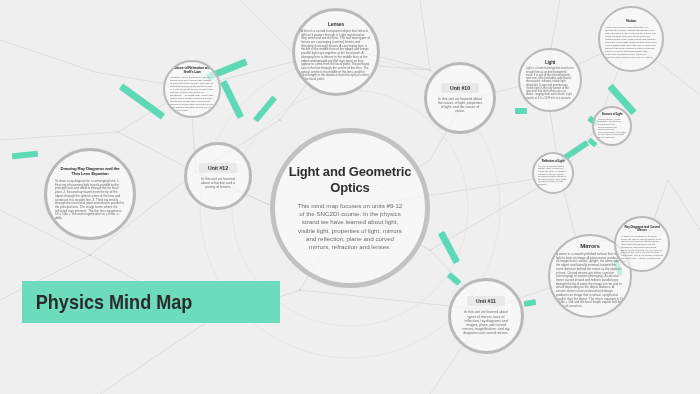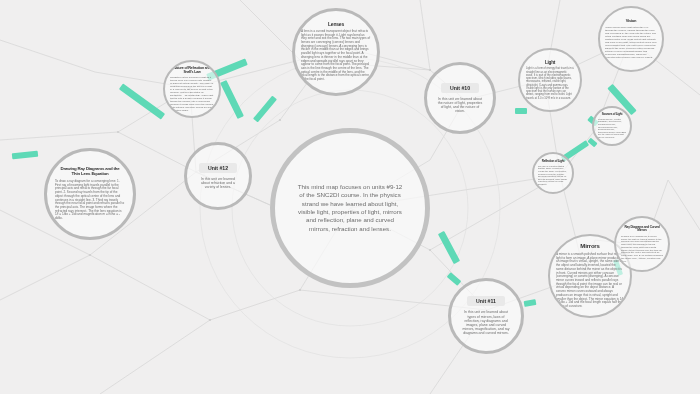--- a/index.html
+++ b/index.html
@@ -155,20 +155,21 @@
   <div class="tealbar" style="left:604px; top:96px; width:36px; height:7px; transform: rotate(48deg);"></div>
   <div class="tealbar" style="left:560px; top:148px; width:30px; height:6px; transform: rotate(-34deg);"></div>
   <div class="tealbar" style="left:515px; top:108px; width:12px; height:6px; transform: rotate(0deg);"></div>
   <div class="tealbar" style="left:610px; top:265px; width:16px; height:5px; transform: rotate(70deg);"></div>
   <div class="tealbar" style="left:447px; top:276px; width:14px; height:6px; transform: rotate(40deg);"></div>
   <div class="tealbar" style="left:524px; top:300px; width:12px; height:6px; transform: rotate(-10deg);"></div>
   <div class="tealbar" style="left:588px; top:118px; width:10px; height:6px; transform: rotate(40deg);"></div>
   <div class="tealbar" style="left:588px; top:140px; width:9px; height:5px; transform: rotate(40deg);"></div>
 
   <div class="node bigring" id="node-center">
+    <div class="ttl">Light and Geometric Optics</div>
     <div class="body">This mind map focuses on units #9-12 of the SNC2DI course. In the physics strand we have learned about light, visible light, properties of light, mirrors and reflection, plane and curved mirrors, refraction and lenses.</div>
   </div>
 
   <div class="node" style="left:292px; top:8px; width:88px; height:88px; border-width:3px;">
     <div class="ttl" style="font-size:5px; margin-bottom:2px;">Lenses</div>
     <div class="body tiny" style="padding:0 6px;">A lens is a curved transparent object that refracts light as it passes through it. Light rays bend as they enter and exit the lens. The two main types of lenses are converging (convex) lenses and diverging (concave) lenses. A converging lens is thicker in the middle than at the edges and brings parallel light rays together at the focal point. A diverging lens is thinner in the middle than at the edges and spreads parallel rays apart so they appear to come from the focal point. The principal axis is the line through the centre of the lens. The optical centre is the middle of the lens, and the focal length is the distance from the optical centre to the focal point.</div>
   </div>
 
   <div class="node" style="left:163px; top:60px; width:58px; height:58px; border-width:2px;">
     <div class="ttl" style="font-size:3.6px; margin-bottom:2px; padding:0 5px;">Nature of Refraction and Snell's Law</div>
@@ -218,14 +219,17 @@
   <div class="node" style="left:614px; top:216px; width:56px; height:56px; border-width:2px;">
     <div class="ttl" style="font-size:3.2px; margin-bottom:2px; padding:0 5px;">Ray Diagrams and Curved Mirrors</div>
     <div class="body tiny" style="padding:0 5px; font-size:2.3px;">To draw a ray diagram for a curved mirror: the first ray travels parallel to the principal axis and reflects through the focal point; the second ray travels through the focal point and reflects parallel to the principal axis; the third ray travels to the vertex and reflects at an equal angle. The SALT method describes the image: Size, Attitude, Location and Type.</div>
   </div>
 
   <div class="node" style="left:448px; top:278px; width:76px; height:76px; border-width:3px;">
     <div class="unitpill" style="font-size:5.2px; padding:2px 9px; margin-bottom:4px;">Unit #11</div>
     <div class="body ctr tiny2" style="padding:0 9px;">In this unit we learned about types of mirrors, laws of reflection, ray diagrams and images, plane and curved mirrors, magnification, and ray diagrams and curved mirrors.</div>
   </div>
 
+  <div id="banner">
+    <span>Physics Mind Map</span>
+  </div>
 
 </div>
 
 </body></html>

